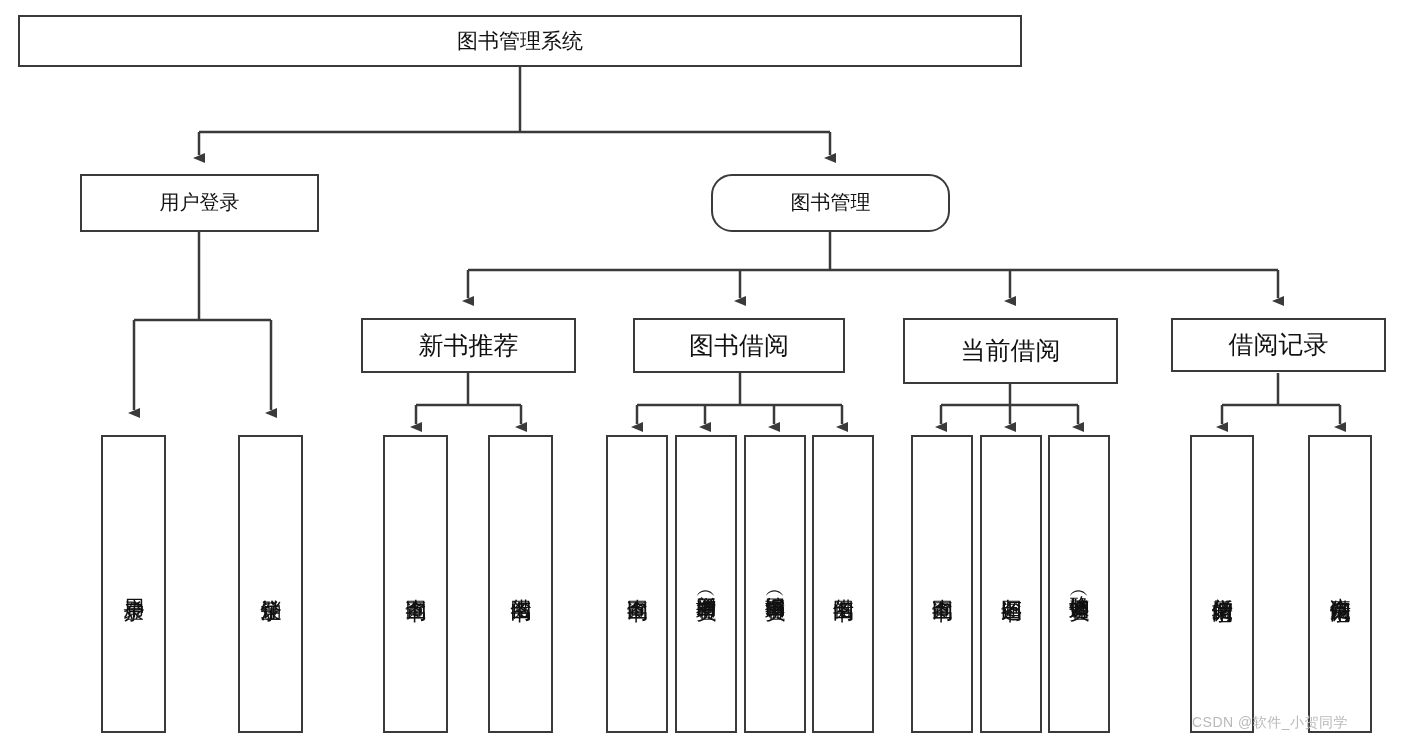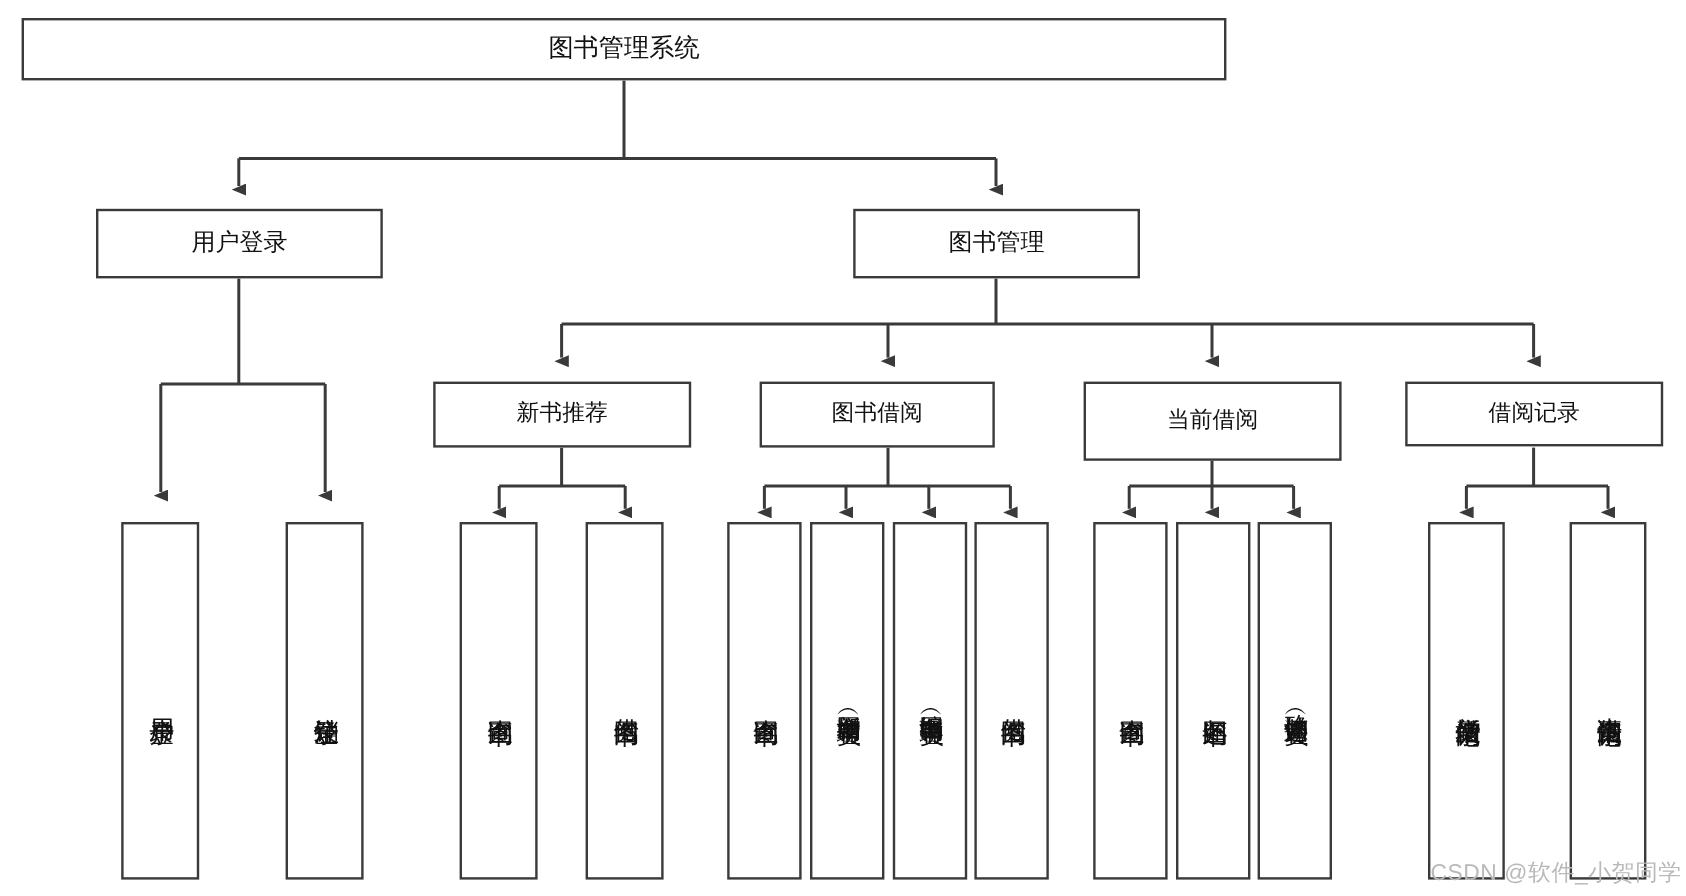--- a/index.html
+++ b/index.html
@@ -38,40 +38,40 @@
     line-height: 1.18;
     text-align: center;
   }
   .node.root {
     font-size: 21px;
   }
   .node.lvl1 {
     font-size: 20px;
   }
   .node.lvl2 {
-    font-size: 19px;
+    font-size: 25px;
   }
   .node.leaf {
     font-size: 21px;
     writing-mode: vertical-rl;
     text-orientation: upright;
     letter-spacing: 1px;
     padding: 4px 0;
     white-space: nowrap;
   }
   .node.leaf .vtext {
     writing-mode: vertical-rl;
     text-orientation: upright;
     display: block;
   }
   .watermark {
     position: absolute;
     left: 1192px;
     top: 714px;
-    font-size: 19px;
+    font-size: 14px;
     color: #b9b9b9;
     white-space: nowrap;
     letter-spacing: 0.5px;
   }
 </style>
 </head>
 <body>
 
 <div id="canvas">
 
@@ -129,29 +129,29 @@
   </svg>
 
   <div class="node root" style="left:18px; top:15px; width:1004px; height:52px;">
     <span>图书管理系统</span>
   </div>
 
   <div class="node lvl1" style="left:80px; top:174px; width:239px; height:58px;">
     <span>用户登录</span>
   </div>
 
-  <div class="node lvl1" style="left:711px; top:174px; width:239px; height:58px;">
+  <div class="node lvl1" style="left:711px; top:174px; width:239px; height:58px;border-radius:21px;">
     <span>图书管理</span>
   </div>
 
   <div class="node lvl2" style="left:361px; top:318px; width:215px; height:55px;">
     <span>新书推荐</span>
   </div>
 
-  <div class="node lvl2" style="left:633px; top:318px; width:196px; height:55px;">
+  <div class="node lvl2" style="left:633px; top:318px; width:212px; height:55px;">
     <span>图书借阅</span>
   </div>
 
   <div class="node lvl2" style="left:903px; top:318px; width:215px; height:66px;">
     <span>当前借阅</span>
   </div>
 
   <div class="node lvl2" style="left:1171px; top:318px; width:215px; height:54px;">
     <span>借阅记录</span>
   </div>

